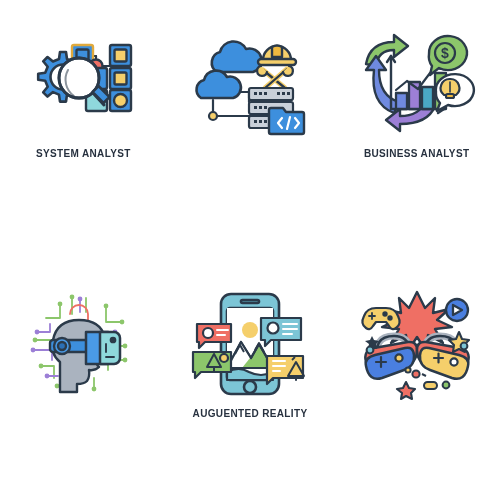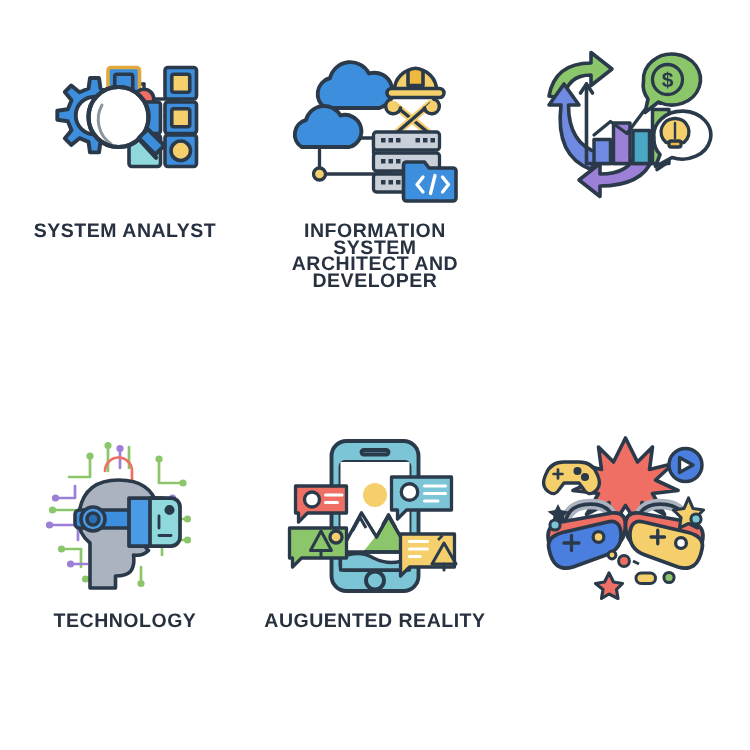--- a/index.html
+++ b/index.html
@@ -41,21 +41,21 @@
   .row-bottom .caption { margin-top: 8px; }
 
   .art {
     width: 118px;
     height: 112px;
     display: block;
   }
   .caption {
     width: 150px;
     text-align: center;
-    font-size: 13px;
+    font-size: 10px;
     font-weight: bold;
     letter-spacing: 0.35px;
     line-height: 11px;
     color: #27313f;
     text-transform: uppercase;
     font-family: "Liberation Sans", sans-serif;
   }
   .caption .ln { display: block; }
 </style>
 </head>
@@ -159,24 +159,20 @@
 
         <g stroke="#2b3a4a" stroke-width="2.4" stroke-linejoin="round">
           <path d="M80 78 h12 l3 4 h16 a2 2 0 0 1 2 2 v18 a2 2 0 0 1 -2 2 h-31 a2 2 0 0 1 -2 -2 v-22 a2 2 0 0 1 2 -2z" fill="#3d8fdd"></path>
         </g>
         <g fill="none" stroke="#ffffff" stroke-width="2.2" stroke-linecap="round" stroke-linejoin="round">
           <path d="M91 88 l-4 5 4 5"></path>
           <path d="M104 88 l4 5 -4 5"></path>
           <path d="M99 87 l-3 12"></path>
         </g>
       </svg>
-      <div class="caption">
-        <span class="ln">INFORMATION SYSTEM</span>
-        <span class="ln">ARCHITECT AND DEVELOPER</span>
-      </div>
     </div>
 
     <div class="cell row-top">
       <svg class="art" viewBox="0 0 118 112">
 
         <g stroke="#2b3a4a" stroke-width="2.4" stroke-linejoin="round">
           <path d="M8 34 q4-22 28-22 l0-7 14 11 -14 11 0-7 q-16 0-18 16 z" fill="#8cc66b"></path>
         </g>
 
         <g stroke="#2b3a4a" stroke-width="2.4" stroke-linejoin="round">
@@ -215,20 +211,23 @@
           <path d="M78 62 a19 16 0 1 1 12 13 l-11 6 3 -8 a19 16 0 0 1 -4 -11z" fill="#ffffff"></path>
         </g>
         <g stroke="#2b3a4a" stroke-width="2.2" stroke-linejoin="round">
           <path d="M92 49 a9 9 0 0 1 6 16 l-12 0 a9 9 0 0 1 6 -16z" fill="#f5cf6b"></path>
           <rect x="88" y="64" width="8" height="4" rx="1.5" fill="#efb93f"></rect>
         </g>
         <g fill="none" stroke="#2b3a4a" stroke-width="1.6" stroke-linecap="round">
           <path d="M92 52 v10"></path>
         </g>
       </svg>
+      <div class="caption">
+        <span class="ln">BUSINESS ANALYST</span>
+      </div>
     </div>
 
     <div class="cell row-bottom">
       <svg class="art" viewBox="0 0 118 112">
 
         <g fill="none" stroke="#8cc66b" stroke-width="1.8" stroke-linecap="round" stroke-linejoin="round">
           <path d="M22 30 h14 v-12"></path>
           <path d="M48 10 v16"></path>
           <path d="M62 10 v14"></path>
           <path d="M96 34 h-14 v-14"></path>
@@ -285,21 +284,20 @@
           <path d="M62 44 h22 a6 6 0 0 1 6 6 v20 a6 6 0 0 1 -6 6 h-22 z" fill="#4a9ae6"></path>
           <path d="M76 44 h14 a6 6 0 0 1 6 6 v20 a6 6 0 0 1 -6 6 h-14 z" fill="#8fd8dc"></path>
         </g>
         <g fill="none" stroke="#2b3a4a" stroke-width="1.9" stroke-linecap="round">
           <circle cx="89" cy="52" r="2.4" fill="#2b3a4a"></circle>
           <path d="M82 56 v8"></path>
           <path d="M82 69 h8"></path>
         </g>
       </svg>
       <div class="caption">
-        <span class="ln">TECHNOLOGY</span>
       </div>
     </div>
 
     <div class="cell row-bottom">
       <svg class="art" viewBox="0 0 118 112">
 
         <g stroke="#2b3a4a" stroke-width="2.6" stroke-linejoin="round">
           <rect x="30" y="6" width="58" height="100" rx="10" fill="#7cc5d6"></rect>
           <rect x="36" y="20" width="46" height="72" rx="3" fill="#ffffff"></rect>
           <circle cx="59" cy="99" r="6" fill="#7cc5d6"></circle>

